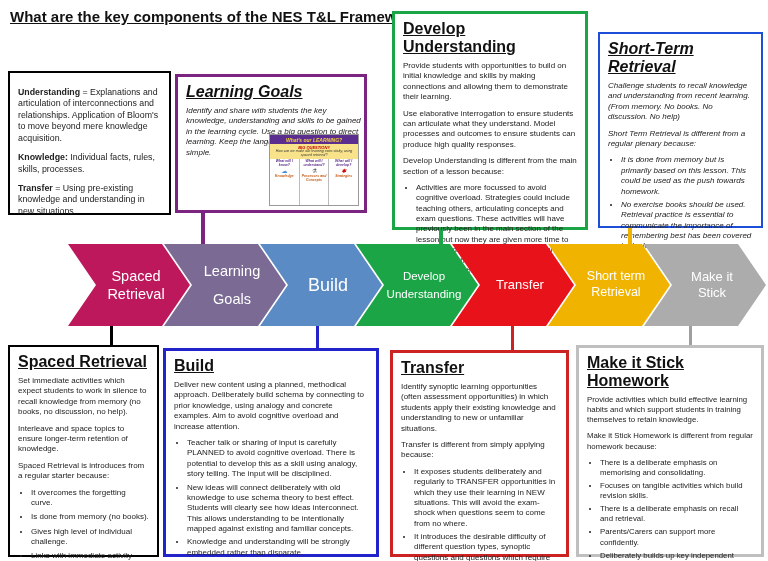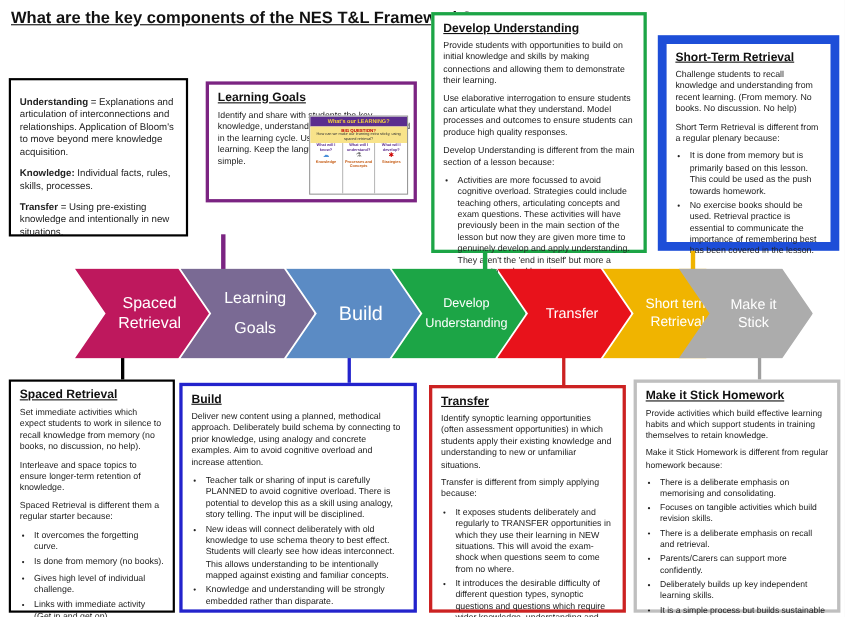--- a/index.html
+++ b/index.html
@@ -5,38 +5,38 @@
   html,body{margin:0;padding:0;background:#f4f4f4;}
   #canvas{position:relative;width:768px;height:561px;background:#ffffff;overflow:hidden;
           font-family:"Liberation Sans",sans-serif;color:#1a1a1a;}
 
   
   .main-title{position:absolute;left:10px;top:8px;font-size:15px;font-weight:bold;
               text-decoration:underline;color:#111;}
 
   
   .tbox{position:absolute;background:#fff;box-sizing:border-box;padding:6px 8px;}
-  .tbox h3{margin:0 0 5px 0;font-size:11px;font-weight:bold;text-decoration:underline;color:#111;}
+  .tbox h3{margin:0 0 5px 0;font-size:16px;font-weight:bold;text-decoration:underline;color:#111;}
   .tbox p{margin:0 0 6px 0;font-size:8px;line-height:1.3;color:#222;}
   .tbox ul{margin:0;padding-left:13px;}
   .tbox li{font-size:8px;line-height:1.3;margin:0 0 3px 0;color:#222;}
   .lead{font-weight:bold;}
   .it{}
 
   .b-black {border:2px solid #000000;}
   .b-purple{border:3px solid #7b2482;}
   .b-green {border:3px solid #1ca546;}
-  .b-gold  {border:8px solid #1d4ed8;}
+  .b-gold  {border:2px solid #1d4ed8;font-style:italic;}
   .b-blue  {border:3px solid #2323cc;}
   .b-red   {border:3px solid #cc2222;}
   .b-gray  {border:3px solid #bfbfbf;}
 
   #box-knowledge{left:8px;top:71px;width:163px;height:144px;padding-top:14px;}
   #box-knowledge p{font-size:8.8px;margin-bottom:8px;}
-  #box-learning-goals{left:187px;top:74px;width:192px;height:110px;}
+  #box-learning-goals{left:175px;top:74px;width:192px;height:139px;font-style:italic;}
   #box-develop{left:392px;top:11px;width:196px;height:219px;}
   #box-short-term{left:598px;top:32px;width:165px;height:196px;}
   #box-spaced{left:8px;top:345px;width:151px;height:212px;}
   #box-spaced li{margin-bottom:4px;}
   #box-build{left:163px;top:348px;width:216px;height:209px;}
   #box-transfer{left:390px;top:350px;width:179px;height:207px;}
   #box-makestick{left:576px;top:345px;width:188px;height:212px;}
   #box-makestick p,#box-makestick li{font-size:7.8px;}
 
   
@@ -44,21 +44,21 @@
         clip-path:polygon(0 0,calc(100% - 28px) 0,100% 50%,calc(100% - 28px) 100%,0 100%,28px 50%);
         display:flex;flex-direction:column;align-items:center;justify-content:center;
         color:#fff;text-align:center;line-height:1.25;padding-left:14px;box-sizing:border-box;}
   .chev div{width:100%;}
   .c0{left:68px;background:#be185d;font-size:14.5px;}
   .c1{left:164px;background:#7a6a94;font-size:14.5px;gap:10px;}
   .c2{left:260px;background:#5b8bc4;font-size:18px;}
   .c3{left:356px;background:#1ca546;font-size:11.5px;gap:4px;}
   .c4{left:452px;background:#e8121b;font-size:13px;}
   .c5{left:548px;background:#f0b400;font-size:12.5px;}
-  .c6{left:617px;background:#acacac;font-size:13px;}
+  .c6{left:644px;background:#acacac;font-size:13px;}
 
   
   .stem{position:absolute;}
   #stem-purple{left:201px;top:213px;width:4px;height:33px;background:#7b2482;}
   #stem-green {left:439px;top:230px;width:4px;height:16px;background:#1ca546;}
   #stem-gold  {left:628px;top:228px;width:4px;height:20px;background:#f0b400;}
   #stem-black {left:110px;top:325px;width:3px;height:22px;background:#000000;}
   #stem-blue  {left:316px;top:325px;width:3px;height:25px;background:#2323cc;}
   #stem-red   {left:511px;top:325px;width:3px;height:27px;background:#cc2222;}
   #stem-gray  {left:689px;top:325px;width:3px;height:22px;background:#9f9f9f;}
@@ -82,21 +82,21 @@
 </head>
 <body>
 
 <div id="canvas">
 
   <div class="main-title">What are the key components of the NES T&amp;L Framework?</div>
 
   <div class="tbox b-black" id="box-knowledge">
     <p><span class="lead">Understanding</span><span> = Explanations and articulation of  interconnections and relationships.  Application of Bloom's to move beyond mere knowledge acquisition.</span></p>
     <p><span class="lead">Knowledge:</span><span>  Individual facts, rules, skills, processes.</span></p>
-    <p><span class="lead">Transfer</span><span> = Using  pre-existing knowledge and intentionally in new situations.</span></p>
+    <p><span class="lead">Transfer</span><span> = Using  pre-existing knowledge and understanding in new situations.</span></p>
   </div>
 
   <div class="tbox b-purple" id="box-learning-goals">
     <h3>Learning Goals</h3>
     <p style="width:178px">Identify and share with students the key knowledge, understanding and skills to be gained in the learning cycle.  Use a big  question to direct learning.  Keep the language clean, clear and simple.</p>
     <div class="mini">
       <div class="mini-header">What's our LEARNING?</div>
       <div class="mini-band">
         <div class="bq">BIG QUESTION?</div>
         <div class="bq-sub">How can we make our learning extra sticky, using spaced retrieval?</div>
@@ -173,21 +173,21 @@
   </div>
   <div class="chev c6">
     <div>Make it</div>
     <div>Stick</div>
   </div>
 
   <div class="tbox b-black" id="box-spaced">
     <h3>Spaced Retrieval</h3>
     <p>Set immediate activities which expect  students to work in silence to recall knowledge from memory (no books, no discussion, no help).</p>
     <p>Interleave and space topics to ensure longer-term retention of knowledge.</p>
-    <p>Spaced Retrieval is different them a regular starter because:</p>
+    <p>Spaced Retrieval is introduces from a regular starter because:</p>
     <ul>
       <li>It overcomes the forgetting curve.</li>
       <li>Is done from memory (no books).</li>
       <li>Gives high level of individual challenge.</li>
       <li>Links with immediate activity (Get in and get on)</li>
 
     </ul>
   </div>
 
   <div class="tbox b-blue" id="box-build">

